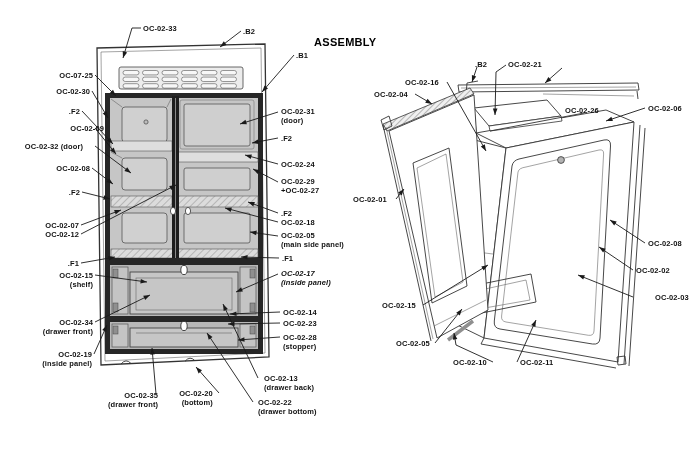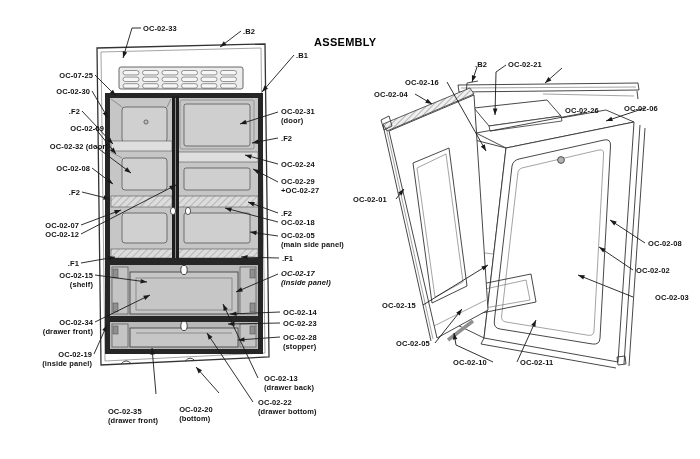--- a/index.html
+++ b/index.html
@@ -14,21 +14,21 @@
     font-family:"Liberation Sans",sans-serif;overflow:hidden;
   }
   #drawing-layer,#leader-layer{position:absolute;left:0;top:0;}
   #label-layer{position:absolute;left:0;top:0;width:700px;height:459px;pointer-events:none;}
   .part-label{
     position:absolute;
     font:700 7.5px/9px "Liberation Sans",sans-serif;
     color:#111;white-space:nowrap;letter-spacing:0.1px;
   }
   .part-label.right{transform:translateX(-100%);text-align:right;}
-  .part-label.center{transform:translateX(-50%);text-align:left;margin-top:16px;}
+  .part-label.center{transform:translateX(-50%);text-align:right;}
   .diagram-title{
     position:absolute;left:314px;top:16px;
     font:700 11px/13px "Liberation Sans",sans-serif;color:#000;letter-spacing:0.3px;margin-top:20px;
   }
   .leader{fill:none;stroke:var(--line);stroke-width:0.9;}
   .arrowhead{fill:var(--line);stroke:none;}
   .vent-slot{fill:#f7f7f7;stroke:#555;stroke-width:0.6;}
   .ol{stroke:#333;fill:none;stroke-width:0.9;}
   .thin{stroke:#666;fill:none;stroke-width:0.6;}
 </style>
@@ -318,21 +318,21 @@
       </div>
       <div class="part-label right" style="left: 90px; top: 87px;">
         <div>OC-02-30</div>
       </div>
       <div class="part-label right" style="left: 80px; top: 107px;">
         <div>.F2</div>
       </div>
       <div class="part-label right" style="left: 93px; top: 124px; margin-left: 11px;">
         <div>OC-02-09</div>
       </div>
-      <div class="part-label right" style="left: 108px; top: 142px;">
+      <div class="part-label right" style="left: 83px; top: 142px;">
         <div>OC-02-32 (door)</div>
       </div>
       <div class="part-label right" style="left: 90px; top: 164px;">
         <div>OC-02-08</div>
       </div>
       <div class="part-label right" style="left: 80px; top: 188px;">
         <div>.F2</div>
       </div>
       <div class="part-label right" style="left: 79px; top: 221px;">
         <div>OC-02-07</div>
@@ -420,21 +420,21 @@
       </div>
       <div class="part-label left" style="left: 565px; top: 63px; margin-top: 43px;">
         <div>OC-02-26</div>
       </div>
       <div class="part-label left" style="left: 405px; top: 78px;">
         <div>OC-02-16</div>
       </div>
       <div class="part-label left" style="left: 374px; top: 90px;">
         <div>OC-02-04</div>
       </div>
-      <div class="part-label left" style="left: 624px; top: 104px;">
+      <div class="part-label left" style="left: 648px; top: 104px;">
         <div>OC-02-06</div>
       </div>
       <div class="part-label left" style="left: 353px; top: 195px;">
         <div>OC-02-01</div>
       </div>
       <div class="part-label left" style="left: 648px; top: 239px;">
         <div>OC-02-08</div>
       </div>
       <div class="part-label left" style="left: 636px; top: 266px;">
         <div>OC-02-02</div>

